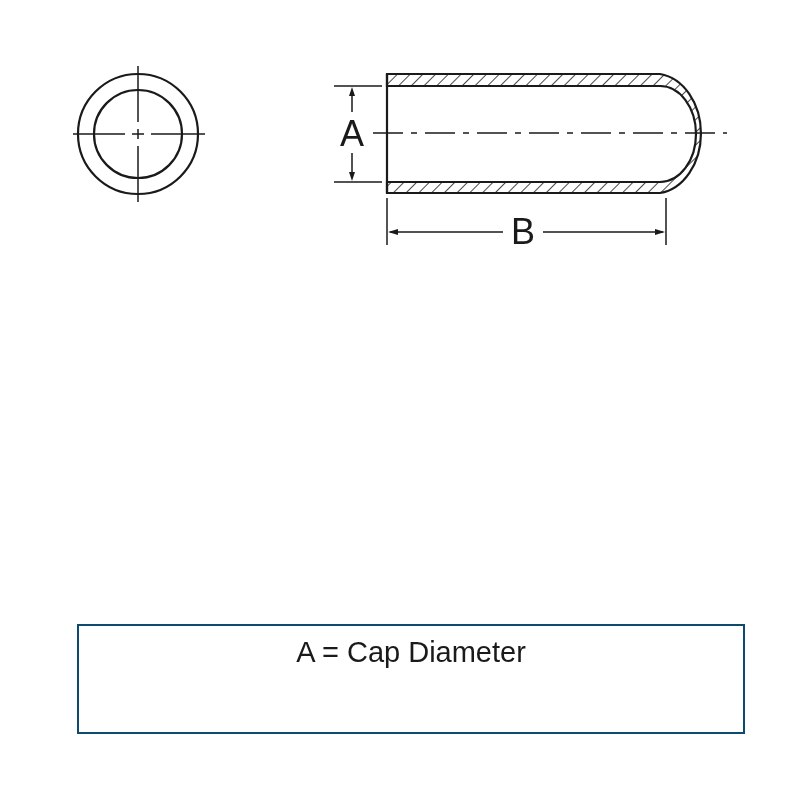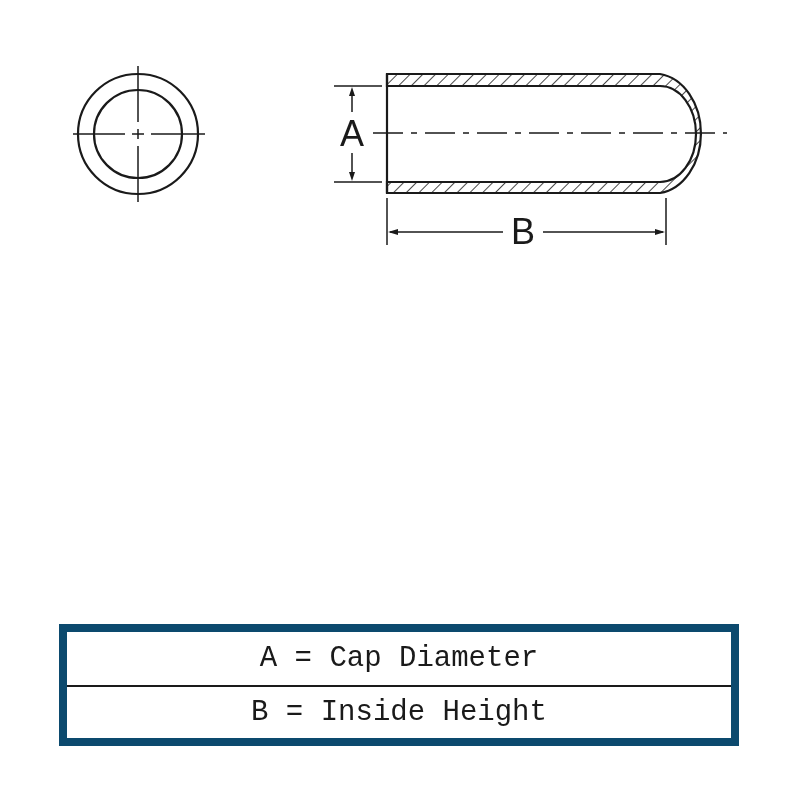--- a/index.html
+++ b/index.html
@@ -1,18 +1,18 @@
 <!DOCTYPE html>
 <html><head>
 <meta charset="utf-8">
 <style>
   html, body { margin:0; padding:0; background:#ffffff; }
   body { width:800px; height:800px; position:relative; overflow:hidden; font-family:"Liberation Sans", sans-serif; }
   #drawing { position:absolute; left:0; top:0; width:800px; height:800px; }
-  .legend { position:absolute; left:59px; top:624px; width:664px; height:106px; border:8px solid #0c4a6e; box-sizing:content-box;font-family:Liberation Mono, monospace; }
+  .legend { position:absolute; left:77px; top:624px; width:664px; height:106px; border:2px solid #0c4a6e; box-sizing:content-box; }
   .legend-row { height:53px; display:flex; align-items:center; justify-content:center; font-size:29px; color:#1a1a1a; }
   .legend-row + .legend-row { border-top:2px solid #1a1a1a; height:51px; }
   .dimtext { font-family:"Liberation Sans", sans-serif; font-size:36px; fill:#1a1a1a; }
 </style>
 </head>
 <body>
 
 <svg id="drawing" width="800" height="800" viewBox="0 0 800 800" xmlns="http://www.w3.org/2000/svg">
   <defs>
     <pattern id="hatch" patternUnits="userSpaceOnUse" width="9" height="9" patternTransform="rotate(45)">
@@ -59,14 +59,13 @@
       <line x1="543" y1="232" x2="663" y2="232"></line>
       <path d="M388,232 L398,229 L398,235 Z" stroke="none"></path>
       <path d="M665,232 L655,229 L655,235 Z" stroke="none"></path>
     </g>
     <text class="dimtext" x="511" y="244">B</text>
   </g>
 </svg>
 
 <div class="legend">
   <div class="legend-row">A = Cap Diameter</div>
-  <div class="legend-row">B = Inside Height</div>
 </div>
 
 </body></html>

